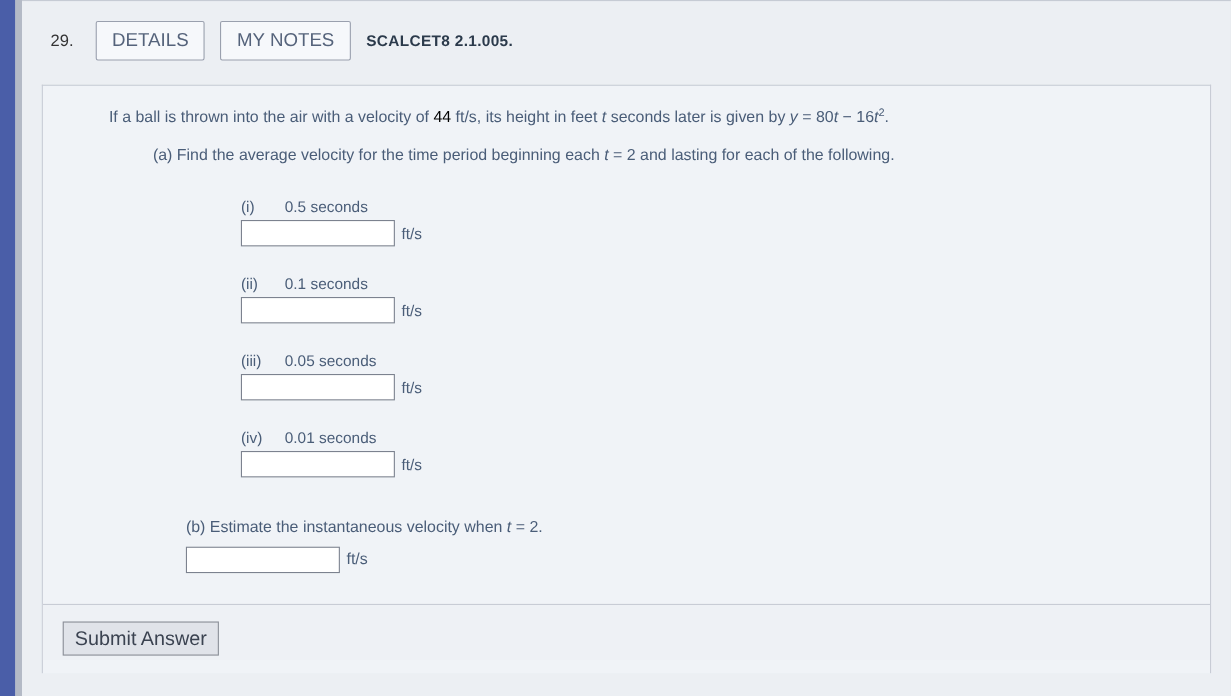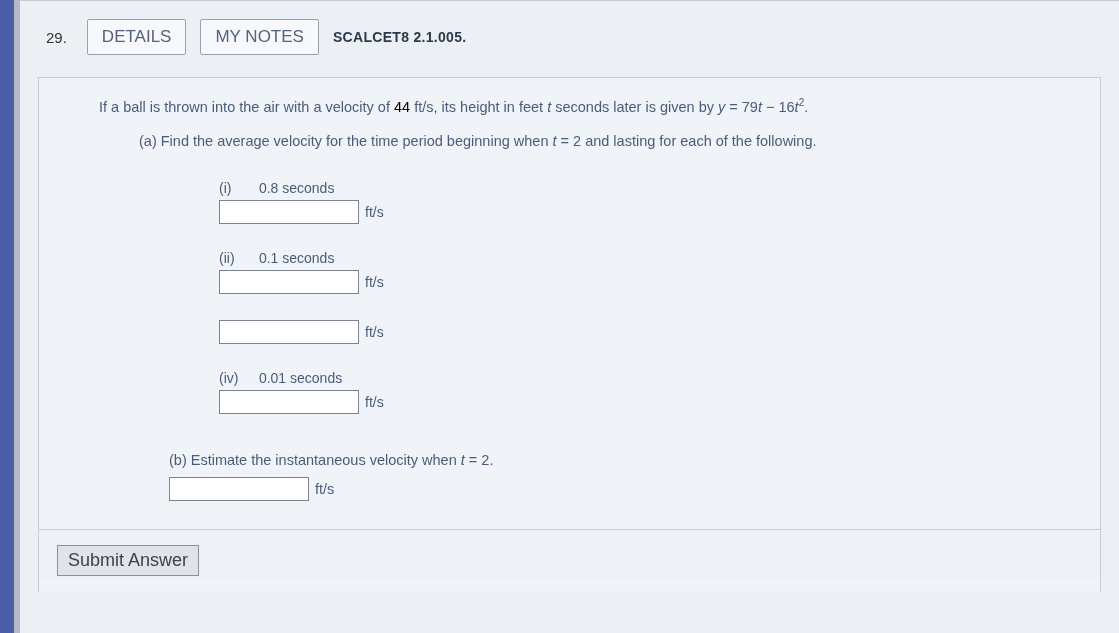--- a/index.html
+++ b/index.html
@@ -109,50 +109,54 @@
   <div class="header-row">
     <span class="qnum">29.</span>
     <button class="btn">DETAILS</button>
     <button class="btn">MY NOTES</button>
     <span class="ref">SCALCET8 2.1.005.</span>
   </div>
 
   <div class="content-wrap">
 
     <div class="qtext">
-      <span>If a ball is thrown into the air with a velocity of </span><span class="hl">44</span><span> ft/s, its height in feet </span><span class="ital">t</span><span> seconds later is given by </span><span class="ital">y</span><span> = 79</span><span class="ital">t</span><span> − 16</span><span class="ital">t</span><span class="sup">2</span><span>.</span>
+      <span>If a ball is thrown into the air with a velocity of </span><span class="hl">44</span><span> ft/s, its height in feet </span><span class="ital">t</span><span> seconds later is given by </span><span class="ital">y</span><span> = 80</span><span class="ital">t</span><span> − 16</span><span class="ital">t</span><span class="sup">2</span><span>.</span>
     </div>
 
     <div class="qtext part">
-      <span>(a) Find the average velocity for the time period beginning when </span><span class="ital">t</span><span> = 2 and lasting for each of the following.</span>
+      <span>(a) Find the average velocity for the time period beginning each </span><span class="ital">t</span><span> = 2 and lasting for each of the following.</span>
     </div>
 
     <div class="subpart">
       <div class="subtitle-line">
         <span class="roman">(i)</span>
-        <span>0.8 seconds</span>
+        <span>0.5 seconds</span>
       </div>
       <div class="input-row">
         <input class="answer-input" type="text" style="">
         <span class="unit">ft/s</span>
       </div>
     </div>
 
     <div class="subpart">
       <div class="subtitle-line">
         <span class="roman">(ii)</span>
         <span>0.1 seconds</span>
       </div>
       <div class="input-row">
         <input class="answer-input" type="text" style="">
         <span class="unit">ft/s</span>
       </div>
     </div>
 
     <div class="subpart">
+      <div class="subtitle-line">
+        <span class="roman">(iii)</span>
+        <span>0.05 seconds</span>
+      </div>
       <div class="input-row">
         <input class="answer-input" type="text" style="">
         <span class="unit">ft/s</span>
       </div>
     </div>
 
     <div class="subpart">
       <div class="subtitle-line">
         <span class="roman">(iv)</span>
         <span>0.01 seconds</span>

